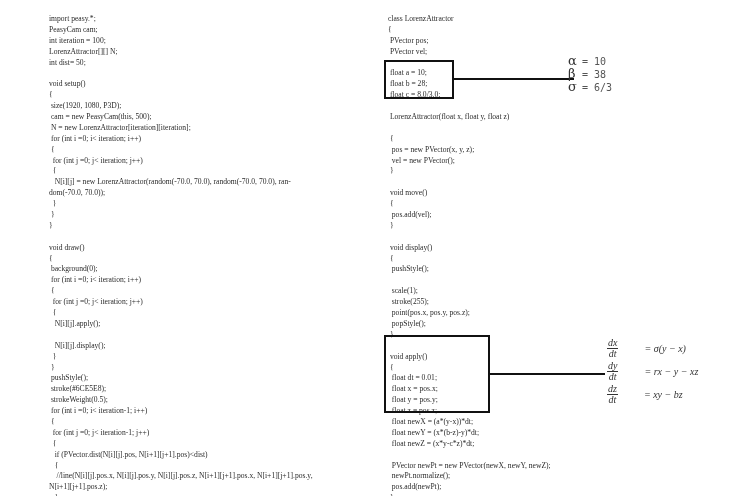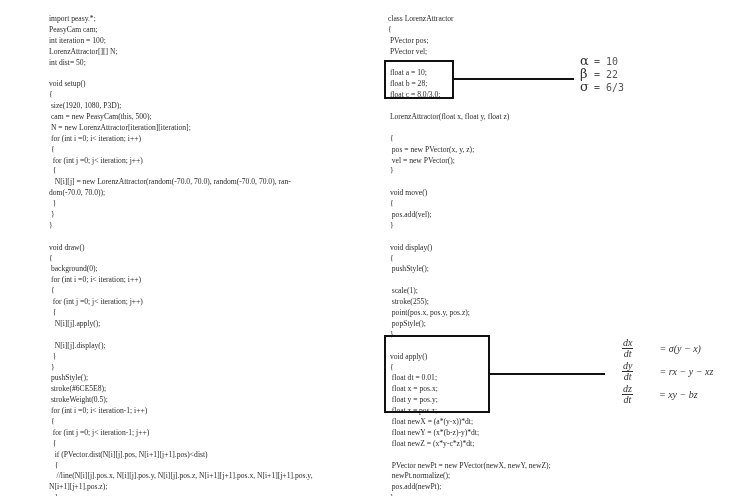--- a/index.html
+++ b/index.html
@@ -20,37 +20,37 @@
       border: 2px solid #111;
       box-sizing: border-box;
     }
     .connector {
       position: absolute;
       height: 2px;
       background: #111;
     }
     .params {
       position: absolute;
-      left: 580px; top: 55px;
+      left: 568px; top: 55px;
       font-family: "DejaVu Sans Mono", "Liberation Mono", monospace;
       font-size: 10px;
       line-height: 12px;
       color: #555;
     }
     .params .row { display: block; white-space: pre; }
     .params .greek {
       font-family: "DejaVu Serif", serif;
       font-size: 13px;
       color: #333;
       display: inline-block;
       width: 14px;
     }
     .eqs {
       position: absolute;
-      left: 622px; top: 337px;
+      left: 607px; top: 337px;
       font-family: "Liberation Serif", "DejaVu Serif", serif;
       font-style: italic;
       font-size: 10px;
       color: #333;
     }
     .eq { display: flex; align-items: center; height: 23px; }
     .frac { display: inline-flex; flex-direction: column; align-items: center; margin-right: 2px; }
     .frac .num { border-bottom: 1px solid #333; padding: 0 1px; line-height: 10px; }
     .frac .den { line-height: 10px; }
     .rhs { font-style: italic; white-space: pre; margin-left: 24px; }
@@ -59,21 +59,21 @@
 <body>
 
 <div id="left-col" class="code"><span class="ln">import peasy.*;</span><span class="ln">PeasyCam cam;</span><span class="ln">int iteration = 100;</span><span class="ln">LorenzAttractor[][] N;</span><span class="ln">int dist= 50;</span><span class="ln">&nbsp;</span><span class="ln">void setup()</span><span class="ln">{</span><span class="ln"> size(1920, 1080, P3D);</span><span class="ln"> cam = new PeasyCam(this, 500);</span><span class="ln"> N = new LorenzAttractor[iteration][iteration];</span><span class="ln"> for (int i =0; i&lt; iteration; i++)</span><span class="ln"> {</span><span class="ln">  for (int j =0; j&lt; iteration; j++)</span><span class="ln">  {</span><span class="ln">   N[i][j] = new LorenzAttractor(random(-70.0, 70.0), random(-70.0, 70.0), ran-</span><span class="ln">dom(-70.0, 70.0));</span><span class="ln">  }</span><span class="ln"> }</span><span class="ln">}</span><span class="ln">&nbsp;</span><span class="ln">void draw()</span><span class="ln">{</span><span class="ln"> background(0);</span><span class="ln"> for (int i =0; i&lt; iteration; i++)</span><span class="ln"> {</span><span class="ln">  for (int j =0; j&lt; iteration; j++)</span><span class="ln">  {</span><span class="ln">   N[i][j].apply();</span><span class="ln">&nbsp;</span><span class="ln">   N[i][j].display();</span><span class="ln">  }</span><span class="ln"> }</span><span class="ln"> pushStyle();</span><span class="ln"> stroke(#6CE5E8);</span><span class="ln"> strokeWeight(0.5);</span><span class="ln"> for (int i =0; i&lt; iteration-1; i++)</span><span class="ln"> {</span><span class="ln">  for (int j =0; j&lt; iteration-1; j++)</span><span class="ln">  {</span><span class="ln">   if (PVector.dist(N[i][j].pos, N[i+1][j+1].pos)&lt;dist)</span><span class="ln">   {</span><span class="ln">    //line(N[i][j].pos.x, N[i][j].pos.y, N[i][j].pos.z, N[i+1][j+1].pos.x, N[i+1][j+1].pos.y,</span><span class="ln">N[i+1][j+1].pos.z);</span><span class="ln">   }</span></div>
 <div id="right-col" class="code"><span class="ln">class LorenzAttractor</span><span class="ln">{</span><span class="ln"> PVector pos;</span><span class="ln"> PVector vel;</span><span class="ln">&nbsp;</span><span class="ln"> float a = 10;</span><span class="ln"> float b = 28;</span><span class="ln"> float c = 8.0/3.0;</span><span class="ln">&nbsp;</span><span class="ln"> LorenzAttractor(float x, float y, float z)</span><span class="ln">&nbsp;</span><span class="ln"> {</span><span class="ln">  pos = new PVector(x, y, z);</span><span class="ln">  vel = new PVector();</span><span class="ln"> }</span><span class="ln">&nbsp;</span><span class="ln"> void move()</span><span class="ln"> {</span><span class="ln">  pos.add(vel);</span><span class="ln"> }</span><span class="ln">&nbsp;</span><span class="ln"> void display()</span><span class="ln"> {</span><span class="ln">  pushStyle();</span><span class="ln">&nbsp;</span><span class="ln">  scale(1);</span><span class="ln">  stroke(255);</span><span class="ln">  point(pos.x, pos.y, pos.z);</span><span class="ln">  popStyle();</span><span class="ln"> }</span><span class="ln">&nbsp;</span><span class="ln"> void apply()</span><span class="ln"> {</span><span class="ln">  float dt = 0.01;</span><span class="ln">  float x = pos.x;</span><span class="ln">  float y = pos.y;</span><span class="ln">  float z = pos.z;</span><span class="ln">  float newX = (a*(y-x))*dt;</span><span class="ln">  float newY = (x*(b-z)-y)*dt;</span><span class="ln">  float newZ = (x*y-c*z)*dt;</span><span class="ln">&nbsp;</span><span class="ln">  PVector newPt = new PVector(newX, newY, newZ);</span><span class="ln">  newPt.normalize();</span><span class="ln">  pos.add(newPt);</span><span class="ln"> }</span></div>
 
 <div class="box" style="left:384px; top:60px; width:70px; height:39px;"></div>
 <div class="connector" style="left:454px; top:78px; width:120px;"></div>
 
 <div class="params">
   <span class="row"><span class="greek">α</span><span>= 10</span></span>
-  <span class="row"><span class="greek">β</span><span>= 22</span></span>
+  <span class="row"><span class="greek">β</span><span>= 38</span></span>
   <span class="row"><span class="greek">σ</span><span>= 6/3</span></span>
 </div>
 
 <div class="box" style="left:384px; top:335px; width:106px; height:78px;"></div>
 <div class="connector" style="left:490px; top:373px; width:115px;"></div>
 
 <div class="eqs">
   <div class="eq">
     <span class="frac">
         <span class="num">dx</span>

